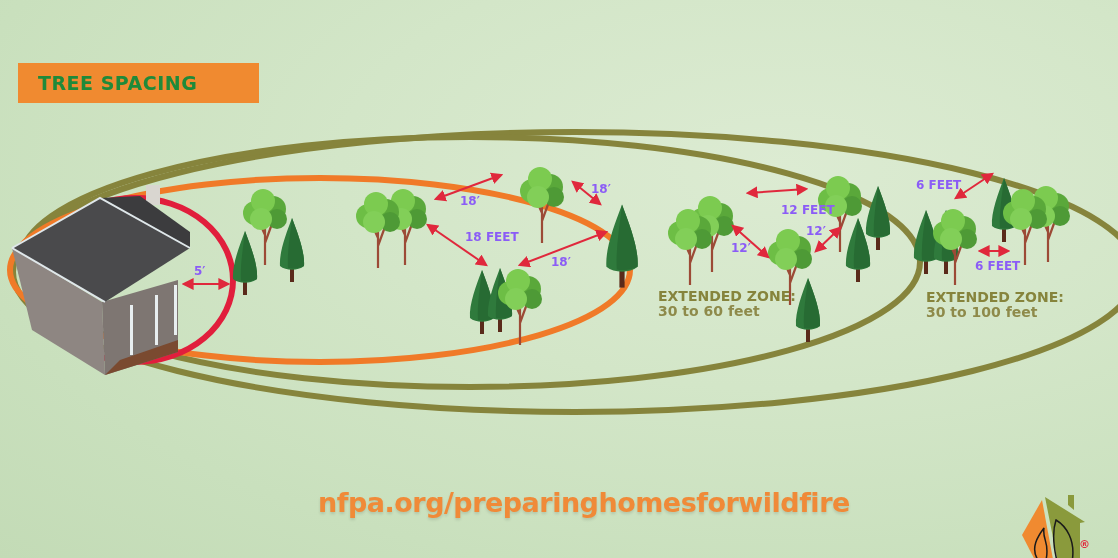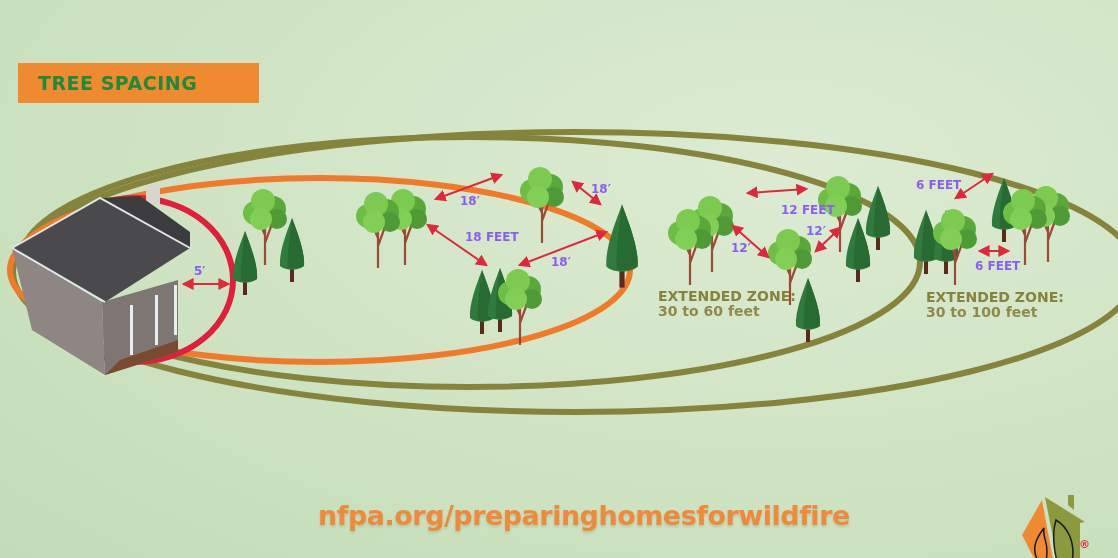--- a/index.html
+++ b/index.html
@@ -9,21 +9,21 @@
   .stage { position:absolute; left:0; top:0; width:1118px; height:558px; }
   .title-banner { position:absolute; left:18px; top:63px; width:241px; height:40px; background:#f08a30;
                   display:flex; align-items:center; }
   .title-text { margin-left:20px; color:#1f8a3a; font-weight:bold; font-size:19px; letter-spacing:0.5px;
                 font-family: "DejaVu Sans", sans-serif; }
   .label { position:absolute; font-family:"DejaVu Sans", sans-serif; font-weight:bold; white-space:nowrap; }
   .dist { color:#8b5cf6; font-size:12px; }
   .zone-orange { color:#ef7a2e; font-size:11px; }
   .zone-olive { color:#86843c; font-size:14px; line-height:15px; }
   .zone-olive .sub { font-weight:bold; color:#8e8a4a; }
-  .url { position:absolute; left:318px; top:500px; color:#f08a38; font-size:27px; font-weight:bold;
+  .url { position:absolute; left:318px; top:487px; color:#f08a38; font-size:27px; font-weight:bold;
          font-family:"DejaVu Sans", sans-serif; letter-spacing:-0.5px; text-shadow:0 2px 3px rgba(0,0,0,0.12); }
 </style>
 </head>
 <body>
 
 <div class="stage">
 <svg width="1118" height="558" viewBox="0 0 1118 558" xmlns="http://www.w3.org/2000/svg">
   <defs>
     <marker id="ah" viewBox="0 0 10 10" refX="8" refY="5" markerWidth="6" markerHeight="6" orient="auto-start-reverse">
       <path d="M0,0 L10,5 L0,10 z" fill="#e0283c"></path>

